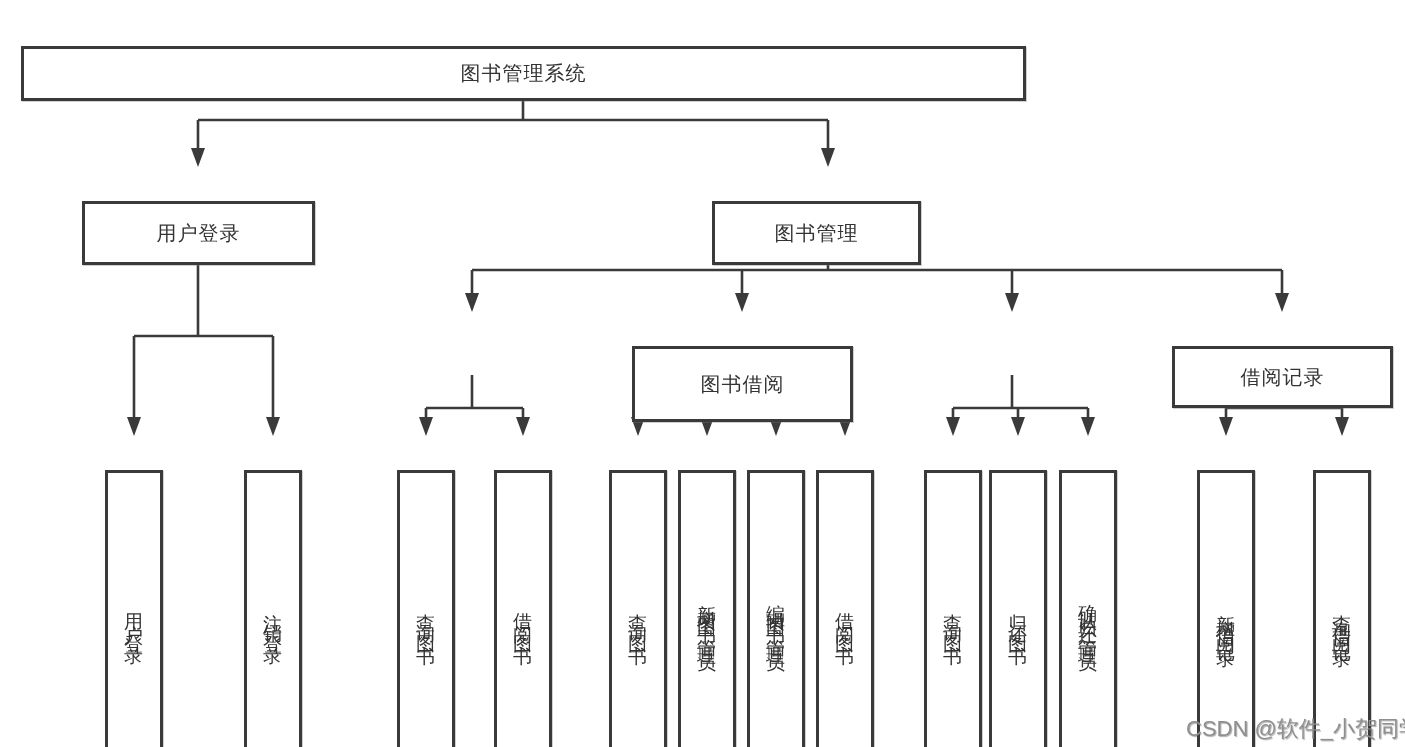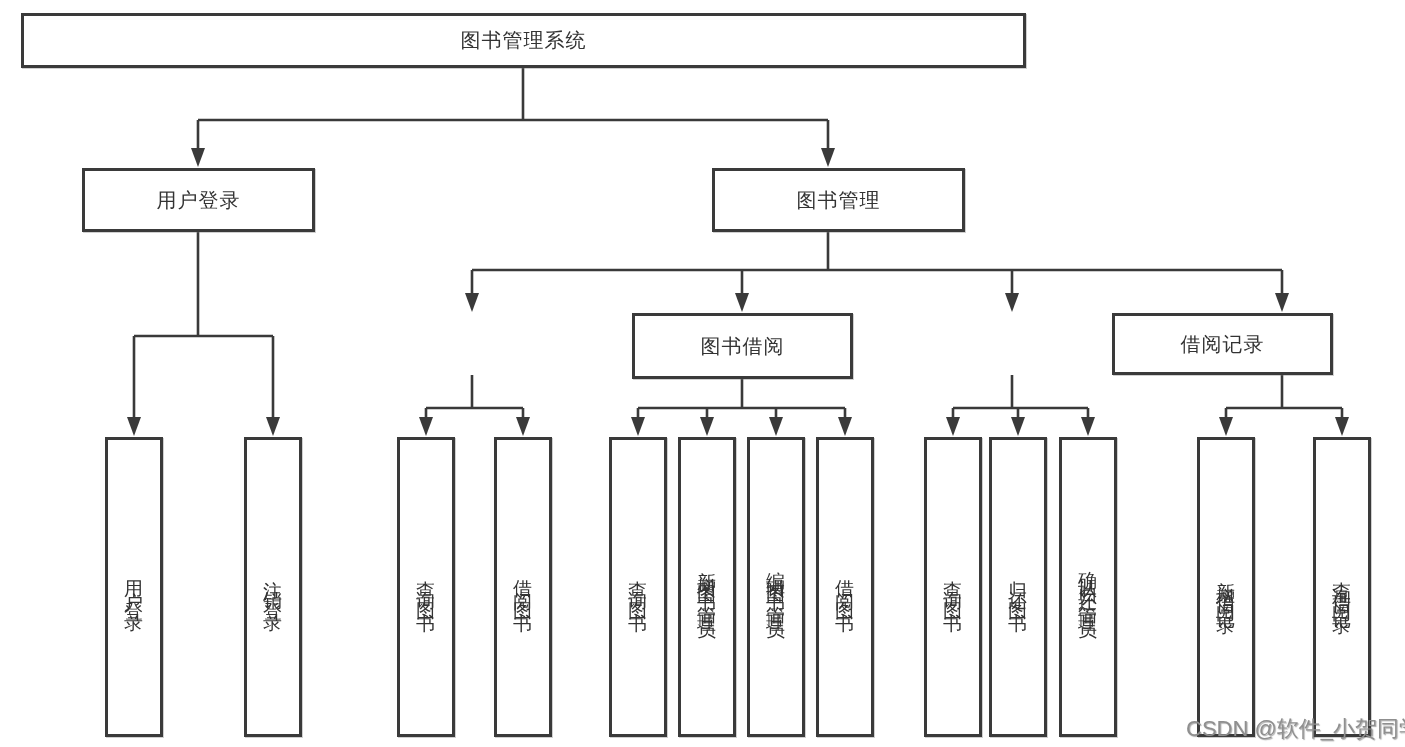--- a/index.html
+++ b/index.html
@@ -29,20 +29,21 @@
     position: absolute;
     box-sizing: border-box;
     background: #ffffff;
     border: 3px solid #3a3a3a;
     box-shadow: 1px 1px 0 rgba(120,120,120,0.35);
     color: #333333;
     display: flex;
     align-items: center;
     justify-content: center;
     z-index: 2;
+    margin-top: 33px;
   }
   .hbox {
     font-size: 20px;
     letter-spacing: 1px;
     white-space: nowrap;
   }
   .vbox {
     width: 58px;
     height: 300px;
     top: 437px;
@@ -54,25 +55,25 @@
     line-height: 1;
     letter-spacing: 11px;
     white-space: nowrap;
   }
   .vbox.dense .vtext {
     letter-spacing: 7px;
   }
   
   .pos-root        { left: 21px;   top: 13px;  width: 1005px; height: 55px; }
   .pos-l2-a        { left: 82px;   top: 168px; width: 233px;  height: 64px; }
-  .pos-l2-b        { left: 712px;  top: 168px; width: 253px;  height: 64px; }
+  .pos-l2-b        { left: 712px;  top: 168px; width: 209px;  height: 64px; }
   .pos-l3-a        { left: 362px;  top: 313px; width: 221px;  height: 62px; }
-  .pos-l3-b        { left: 632px;  top: 313px; width: 221px;  height: 66px; }
+  .pos-l3-b        { left: 632px;  top: 313px; width: 221px;  height: 76px; }
   .pos-l3-c        { left: 902px;  top: 313px; width: 221px;  height: 62px; }
-  .pos-l3-d        { left: 1112px; top: 313px; width: 221px;  height: 62px; }
+  .pos-l3-d        { left: 1172px; top: 313px; width: 221px;  height: 62px; }
   
   .pos-leaf-1  { left: 105px;  }
   .pos-leaf-2  { left: 244px;  }
   .pos-leaf-3  { left: 397px;  }
   .pos-leaf-4  { left: 494px;  }
   .pos-leaf-5  { left: 609px;  }
   .pos-leaf-6  { left: 678px;  }
   .pos-leaf-7  { left: 747px;  }
   .pos-leaf-8  { left: 816px;  }
   .pos-leaf-9  { left: 924px;  }

